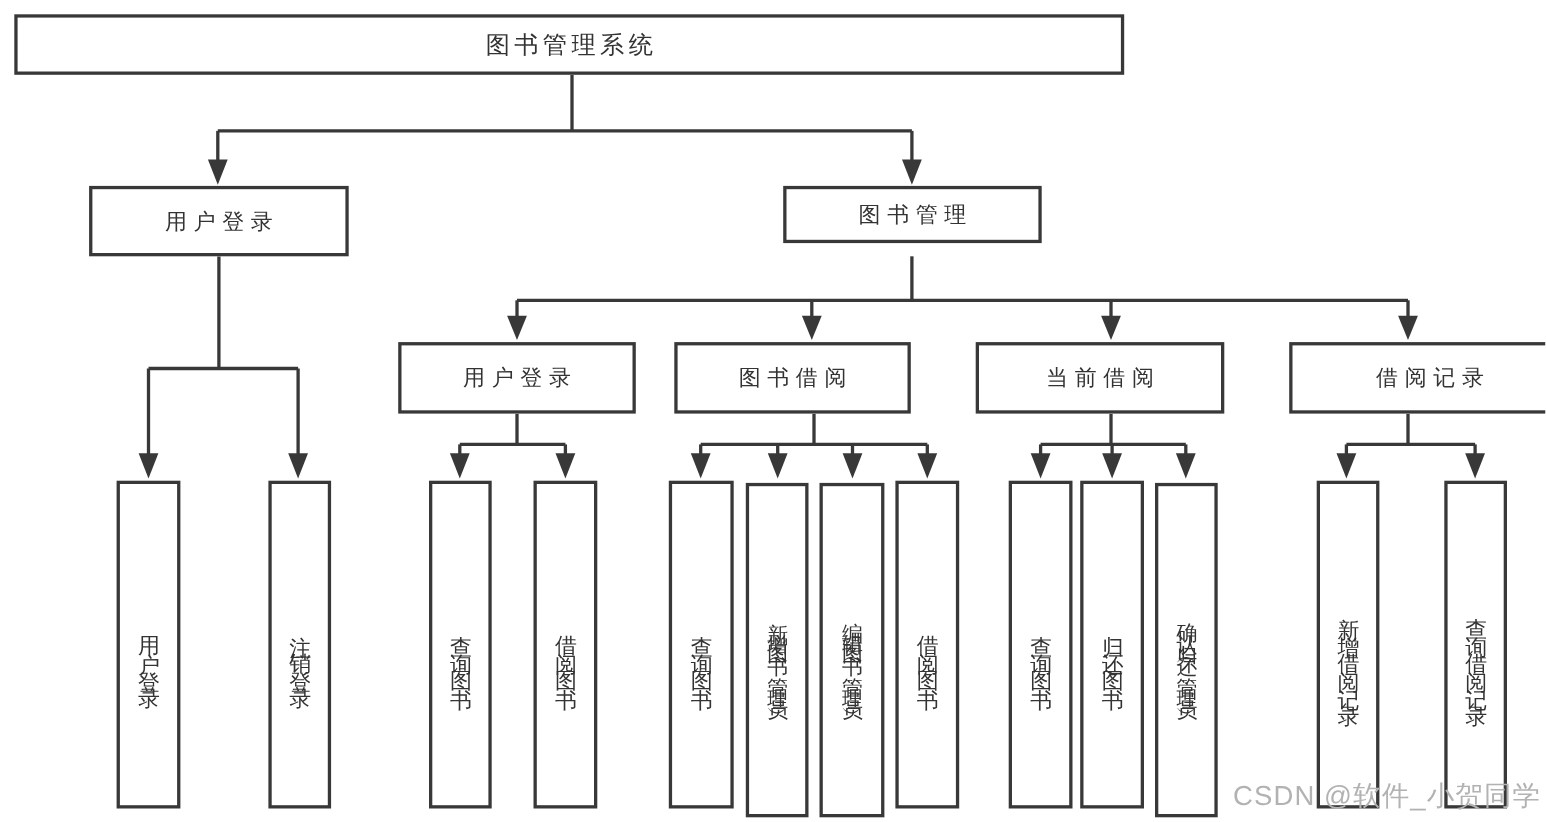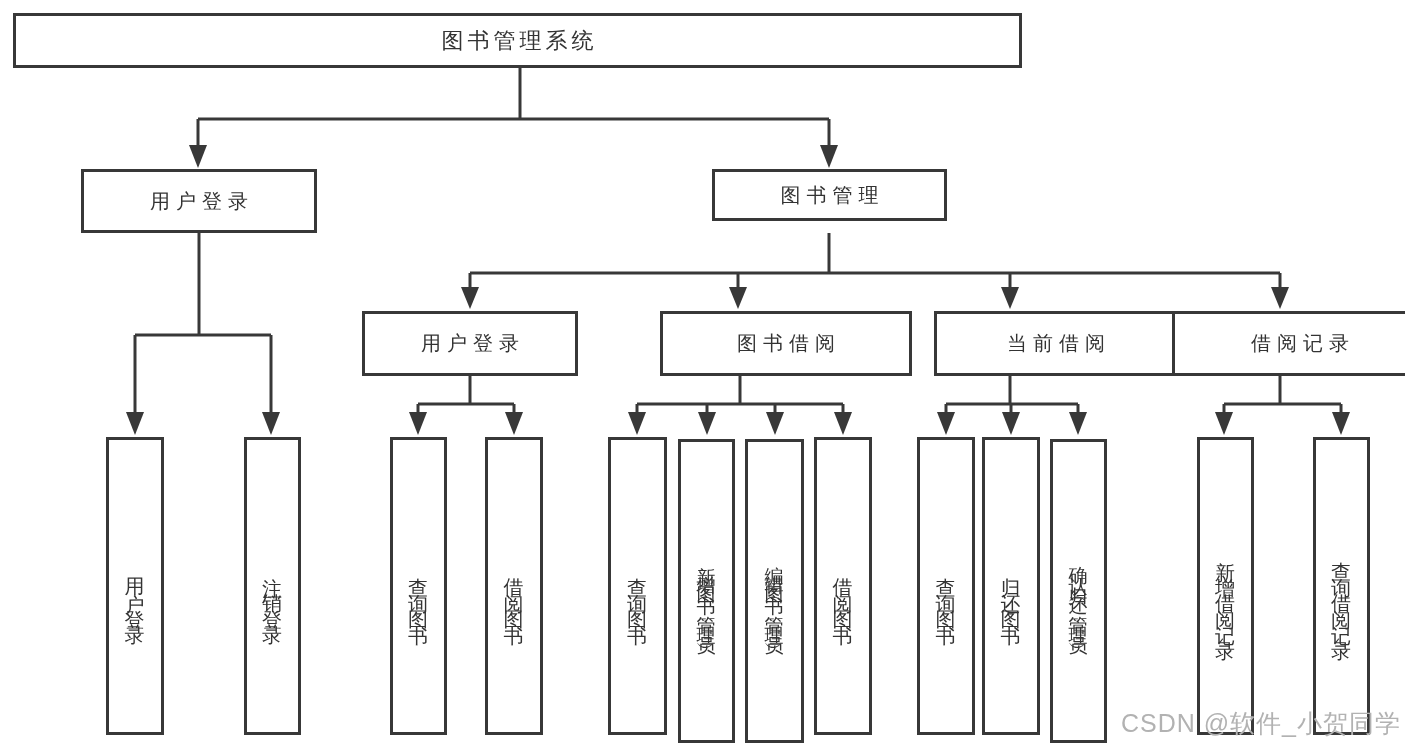--- a/index.html
+++ b/index.html
@@ -153,24 +153,24 @@
   <div class="box hbox" style="left:81px;top:169px;width:236px;height:64px">
     <span>用户登录</span>
   </div>
   <div class="box hbox" style="left:712px;top:169px;width:235px;height:52px">
     <span>图书管理</span>
   </div>
 
   <div class="box hbox" style="left:362px;top:311px;width:216px;height:65px">
     <span>用户登录</span>
   </div>
-  <div class="box hbox" style="left:660px;top:311px;width:252px;height:65px">
+  <div class="box hbox" style="left:613px;top:311px;width:215px;height:65px">
     <span>图书借阅</span>
   </div>
-  <div class="box hbox" style="left:934px;top:311px;width:244px;height:65px">
+  <div class="box hbox" style="left:887px;top:311px;width:226px;height:65px">
     <span>当前借阅</span>
   </div>
   <div class="box hbox" style="left:1172px;top:311px;width:256px;height:65px">
     <span>借阅记录</span>
   </div>
 
   <div class="vbox" style="left:106px;width:58px">
     <span class="vtext">用户登录</span>
   </div>
   <div class="vbox" style="left:244px;width:57px">

